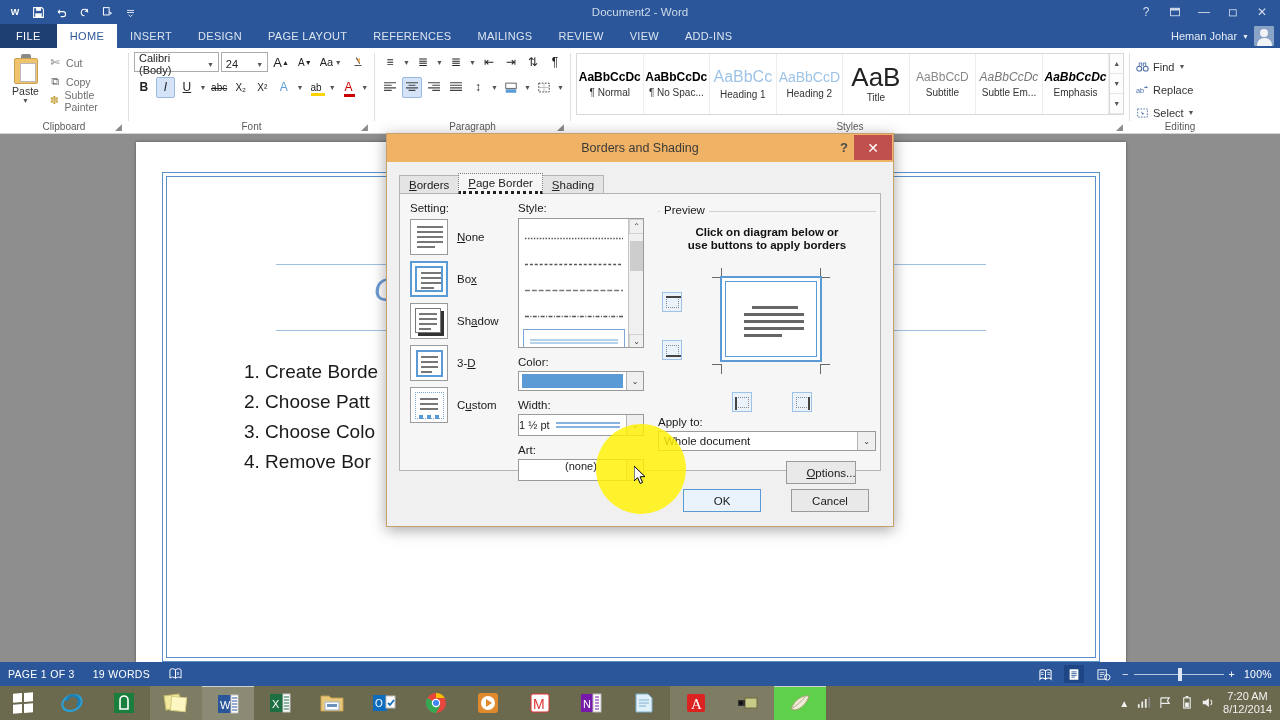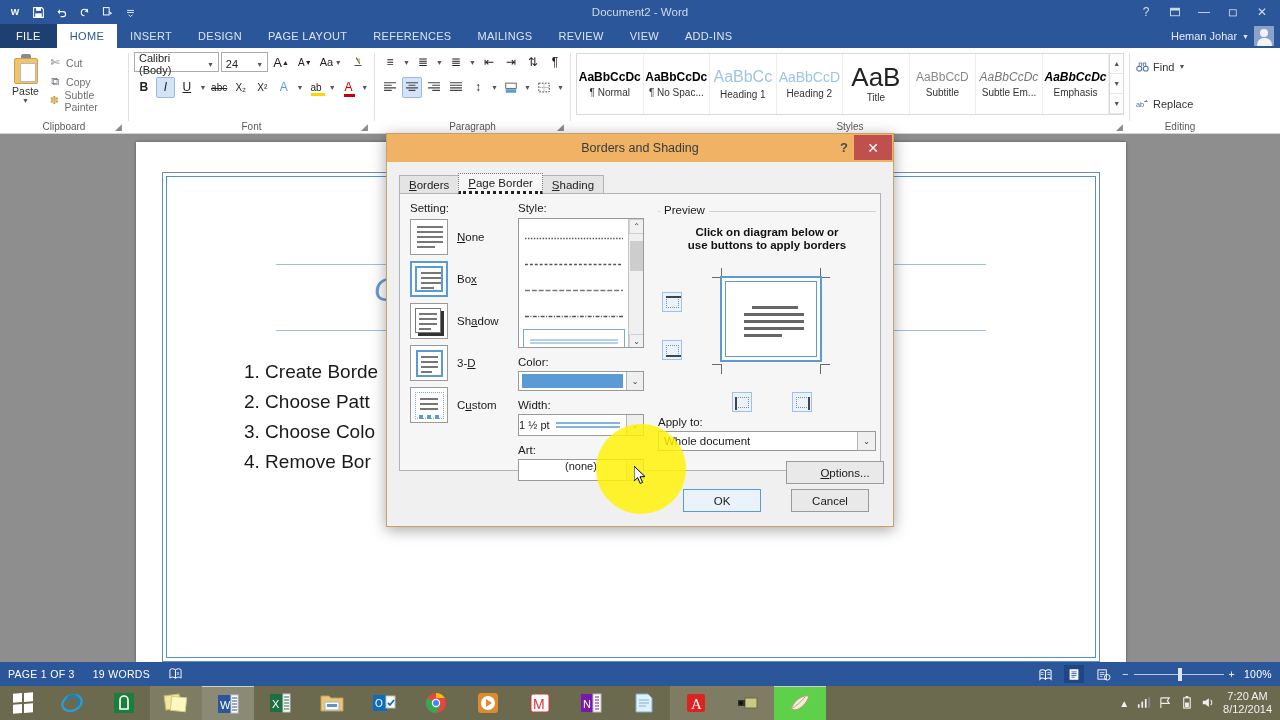--- a/index.html
+++ b/index.html
@@ -344,21 +344,21 @@
   .bbtn .edge { position: absolute; background: #444; }
 
   .applyto-lbl { position: absolute; left: 258px; top: 222px; font-size: 11.5px; color:#1a1a1a; }
   .applyto {
     position: absolute; left: 258px; top: 237px; width: 218px; height: 20px;
     border: 1px solid #9a9a9a; background: #fff; display: flex; align-items: center;
     padding-left: 5px; font-size: 11.5px; color: #1a1a1a;
   }
   .applyto .ddbtn { margin-left: auto; height: 18px; width: 18px; }
   .optbtn {
-    position: absolute; left: 386px; top: 267px; width: 98px; height: 23px;
+    position: absolute; left: 386px; top: 267px; width: 70px; height: 23px;
     border: 1px solid #9a9a9a; background: #e9e9e9; font-size: 11.5px; color: #1a1a1a;
     display: flex; align-items: center; justify-content: center; padding-left: 20px;
   }
 
   .dlg-foot { position: absolute; left: 0; top: 313px; width: 506px; height: 48px; }
   .dbtn {
     position: absolute; width: 78px; height: 23px; border: 1px solid #9a9a9a;
     background: #e9e9e9; font-size: 11.5px; color: #1a1a1a;
     display: flex; align-items: center; justify-content: center;
   }
@@ -650,21 +650,21 @@
           <div>▼</div>
           <div>▼</div>
         </div>
       </div>
       <div class="grp-label">Styles</div>
       <div class="dlg-launch">◢</div>
     </div>
     <div class="grp-div"></div>
 
     <div class="grp editgrp">
-      <div style="padding-top:6px;display:flex;flex-direction:column;gap:18px">
+      <div style="padding-top:6px;display:flex;flex-direction:column;gap:4px">
         <div class="edit-item">
           <span class="mini-ico">
             <svg width="13" height="12" viewBox="0 0 16 14">
                 <circle cx="4" cy="9" r="3" fill="none" stroke="#4a6fa5" stroke-width="1.3"></circle>
                 <circle cx="12" cy="9" r="3" fill="none" stroke="#4a6fa5" stroke-width="1.3"></circle>
                 <path d="M4 6V2h3v4M12 6V2H9v4" fill="none" stroke="#4a6fa5" stroke-width="1.1"></path>
               </svg>
           </span>
           <span>Find</span>
           <span style="font-size:7px;color:#555">▼</span>

